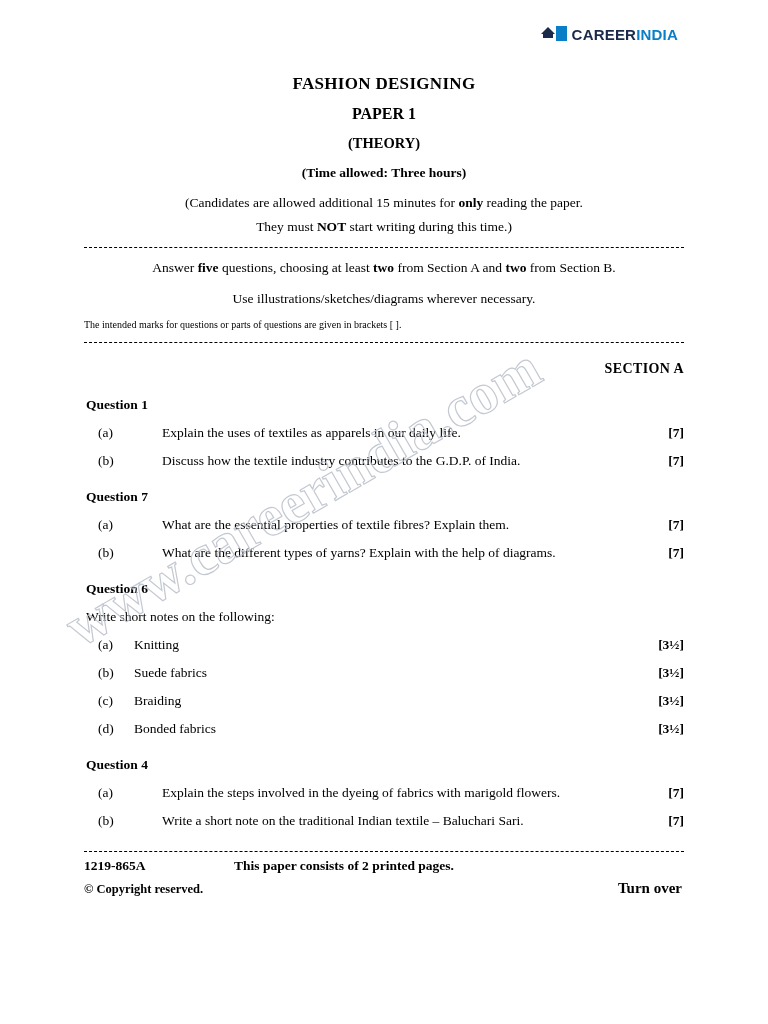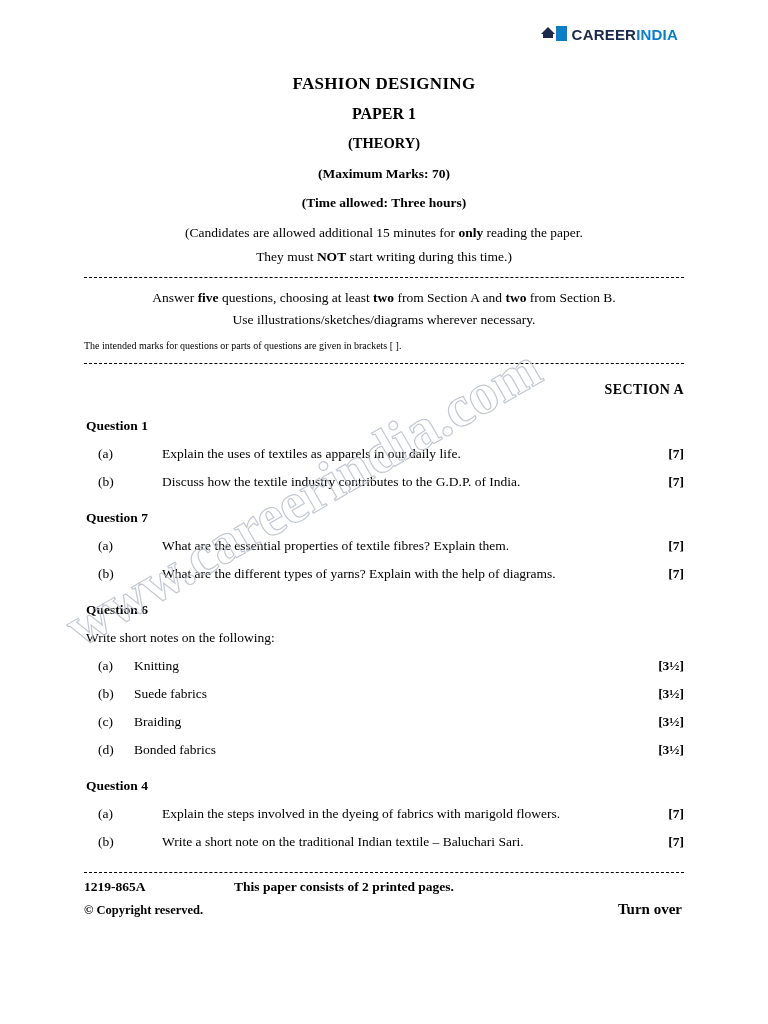--- a/index.html
+++ b/index.html
@@ -124,21 +124,21 @@
     margin: 12px 0 0 0;
   }
   .instr1 {
     text-align: center;
     font-size: 13.5px;
     margin-top: 12px;
   }
   .instr2 {
     text-align: center;
     font-size: 13.5px;
-    margin-top: 6px;
+    margin-top: 15px;
   }
   .instr3 {
     font-size: 10px;
     margin-top: 12px;
   }
   .section-head {
     text-align: right;
     font-weight: bold;
     font-size: 14px;
     margin-top: 18px;
@@ -257,21 +257,20 @@
         <span class="logo-cap2"></span>
         <span class="logo-bar"></span>
       </span>
       <span class="logo-text"><span class="c1">CAREER</span><span class="c2">INDIA</span></span>
     </div>
   </div>
 
   <div class="title">FASHION DESIGNING</div>
   <div class="subtitle">PAPER 1</div>
   <div class="theory">(THEORY)</div>
-  <div class="maxmarks">(Maximum Marks: 70)</div>
   <div class="timeallowed">(Time allowed: Three hours)</div>
   <div class="candidates">(Candidates are allowed additional 15 minutes for <b>only</b> reading the paper.</div>
   <div class="candidates2">They must <b>NOT</b> start writing during this time.)</div>
 
   <hr class="dashed">
 
   <div class="instr1">Answer <b>five</b> questions, choosing at least <b>two</b> from Section A and <b>two</b> from Section B.</div>
   <div class="instr2">Use illustrations/sketches/diagrams wherever necessary.</div>
   <div class="instr3">The intended marks for questions or parts of questions are given in brackets [ ].</div>
 

